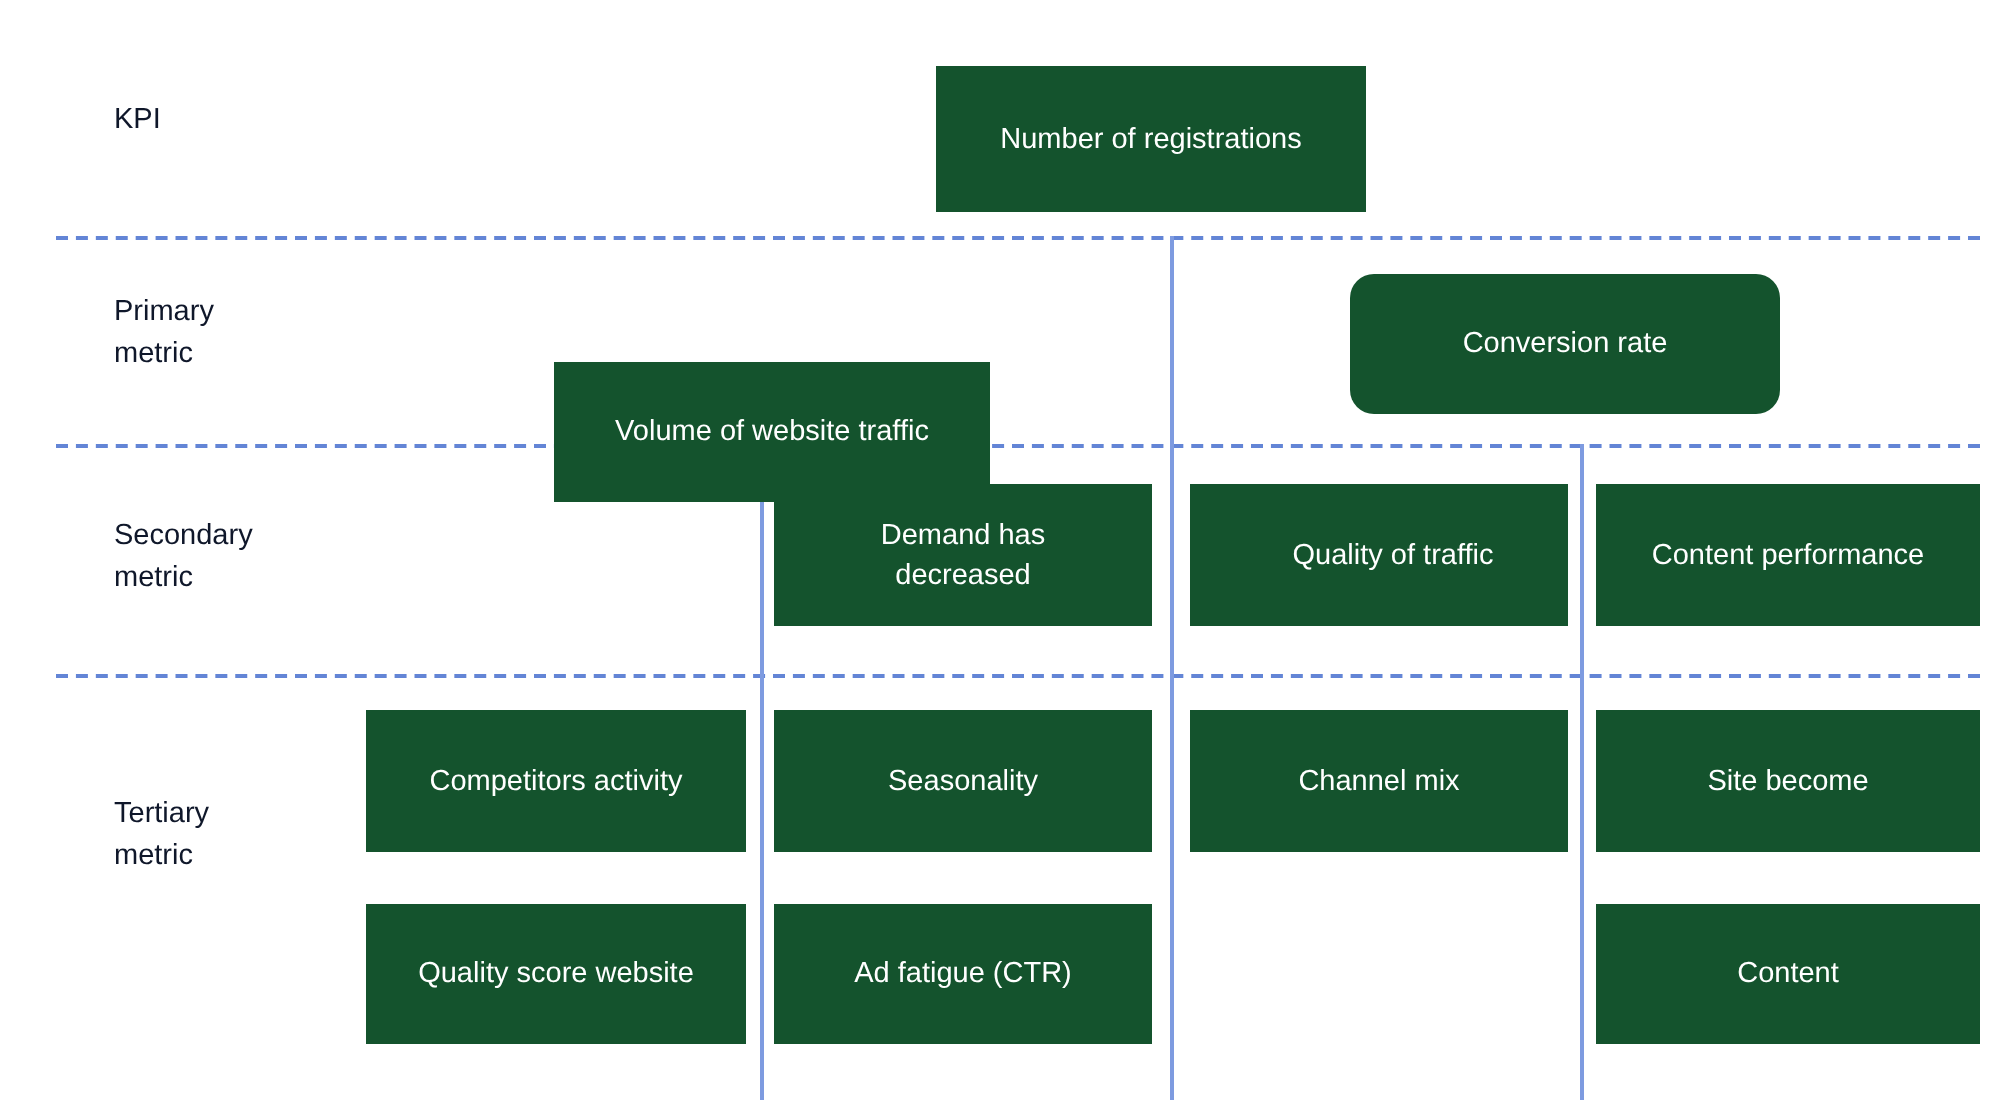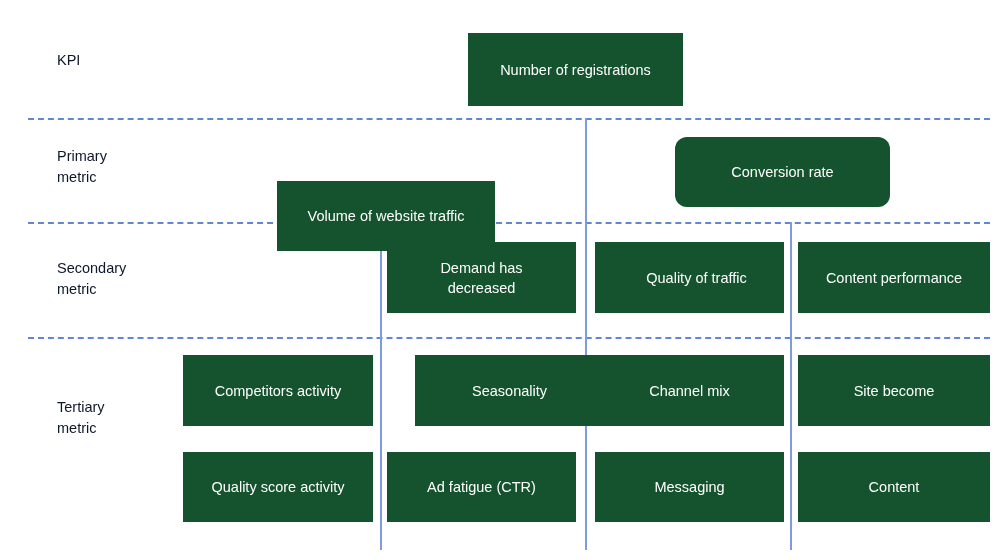--- a/index.html
+++ b/index.html
@@ -84,21 +84,21 @@
   .gbox.p2 { left: 675px; top: 137px; width: 215px; height: 70px; border-radius: 12px; }
 
   
   .gbox.s1 { left: 183px; top: 242px; width: 190px; height: 71px; }
   .gbox.s2 { left: 387px; top: 242px; width: 189px; height: 71px; }
   .gbox.s3 { left: 595px; top: 242px; width: 189px; height: 71px; padding-left: 20px; }
   .gbox.s4 { left: 798px; top: 242px; width: 192px; height: 71px; }
 
   
   .gbox.t1a { left: 183px; top: 355px; width: 190px; height: 71px; }
-  .gbox.t1b { left: 387px; top: 355px; width: 189px; height: 71px; margin-left: 28px; }
+  .gbox.t1b { left: 387px; top: 355px; width: 189px; height: 71px; }
   .gbox.t1c { left: 595px; top: 355px; width: 189px; height: 71px; }
   .gbox.t1d { left: 798px; top: 355px; width: 192px; height: 71px; }
 
   
   .gbox.t2a { left: 183px; top: 452px; width: 190px; height: 70px; }
   .gbox.t2b { left: 387px; top: 452px; width: 189px; height: 70px; }
   .gbox.t2c { left: 595px; top: 452px; width: 189px; height: 70px; }
   .gbox.t2d { left: 798px; top: 452px; width: 192px; height: 70px; }
 </style>
 </head>
@@ -130,18 +130,17 @@
   <div class="gbox s2">Demand has
 decreased</div>
   <div class="gbox s3">Quality of traffic</div>
   <div class="gbox s4">Content performance</div>
 
   <div class="gbox t1a">Competitors activity</div>
   <div class="gbox t1b">Seasonality</div>
   <div class="gbox t1c">Channel mix</div>
   <div class="gbox t1d">Site become</div>
 
-  <div class="gbox t2a">Quality score activity</div>
+  <div class="gbox t2a">Quality score website</div>
   <div class="gbox t2b">Ad fatigue (CTR)</div>
-  <div class="gbox t2c">Messaging</div>
   <div class="gbox t2d">Content</div>
 
 </div>
 
 </body></html>

